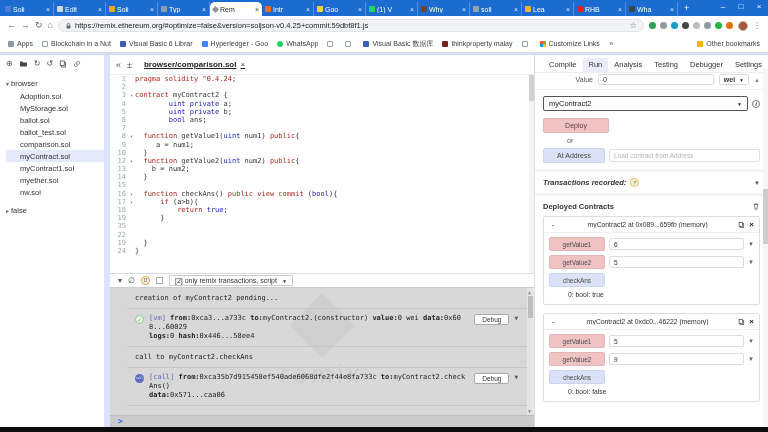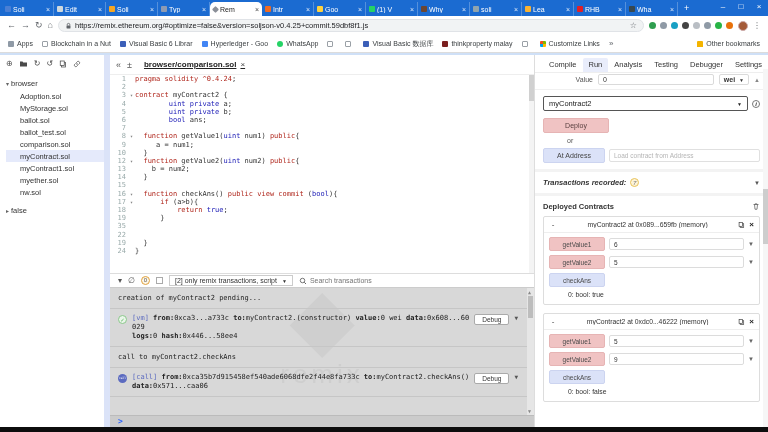--- a/index.html
+++ b/index.html
@@ -479,35 +479,28 @@
 
       <div class="termbar">
         <span class="tbic">▾</span>
         <span class="tbic">∅</span>
         <span class="badge0">0</span>
         <span class="tbcheck"></span>
         <span class="tbdrop">
           <span>[2] only remix transactions, script</span>
           <span style="font-size:5px;">▼</span>
         </span>
-        <span class="tbsearch">
-          <svg width="8" height="8" viewBox="0 0 16 16">
-              <circle cx="7" cy="7" r="4.5" fill="none" stroke="#555" stroke-width="1.6"></circle>
-              <path d="M10.5 10.5 L14 14" stroke="#555" stroke-width="1.8"></path>
-            </svg>
-          <input type="text" placeholder="Search transactions" style="">
-        </span>
       </div>
 
       <div class="terminal">
         <div class="watermark">
           <div class="wm-diamond"></div>
           <div class="wm-text">remix</div>
         </div>
-        <div id="termlogs" style="position:relative;">
+        <div id="termlogs" style="position:relative;padding-left:17px;">
             <div class="tinfo">creation of myContract2 pending...</div>
             <div class="tentry txrow">
               <span class="txbadge">
                 <span class="badge-vm">✓</span>
               </span>
               <div class="txtext"><span class="tag">[vm]</span> <b>from:</b>0xca3...a733c <b>to:</b>myContract2.(constructor) <b>value:</b>0 wei <b>data:</b>0x608...60029<br><b>logs:</b>0 <b>hash:</b>0x446...58ee4</div>
               <button class="debugbtn">Debug</button>
               <span class="txchev">▼</span>
             </div>
             <div class="tinfo">call to myContract2.checkAns</div>

